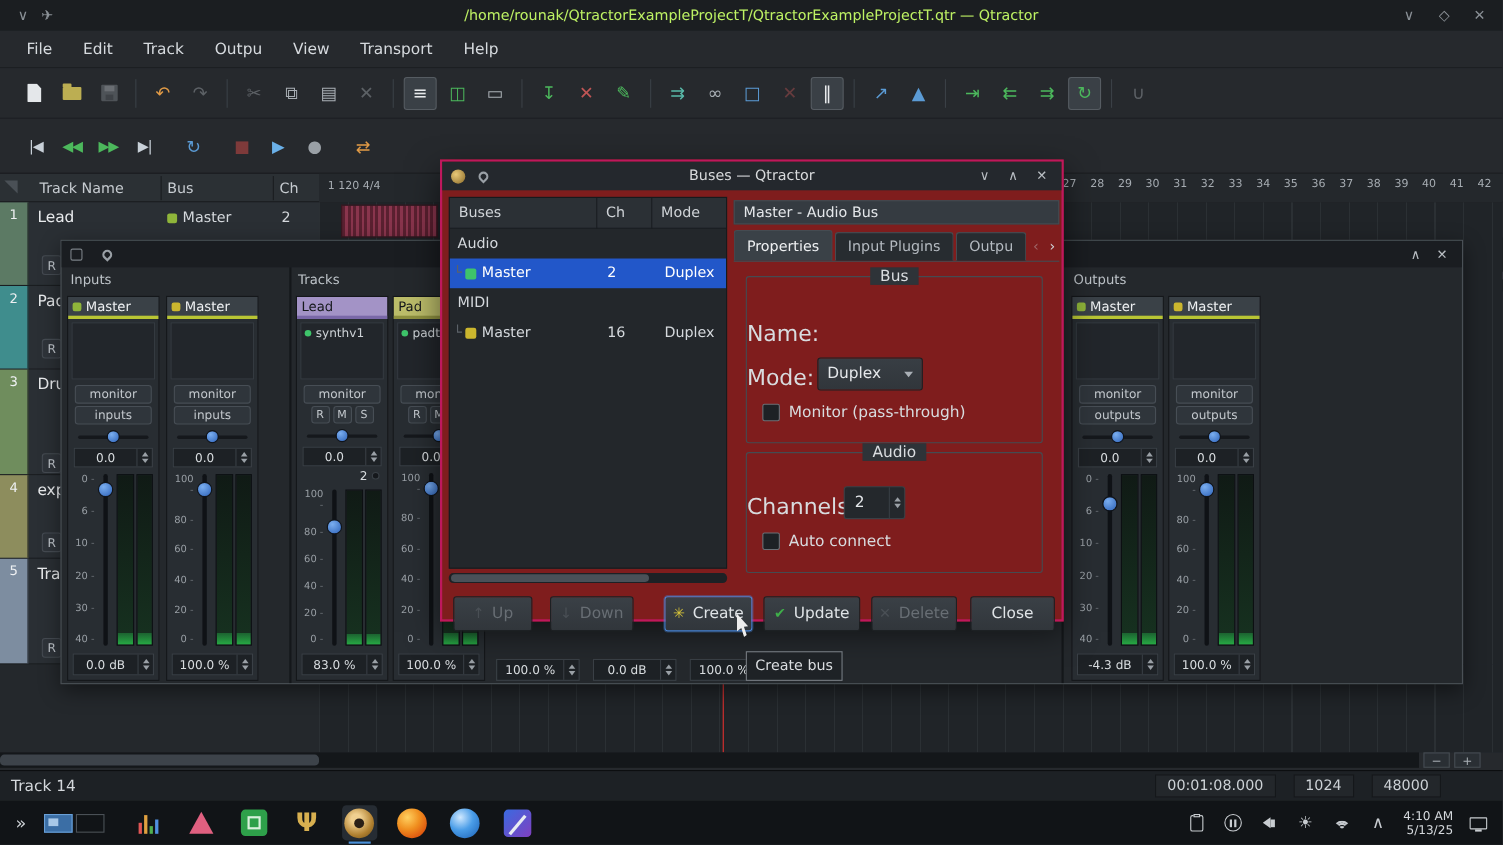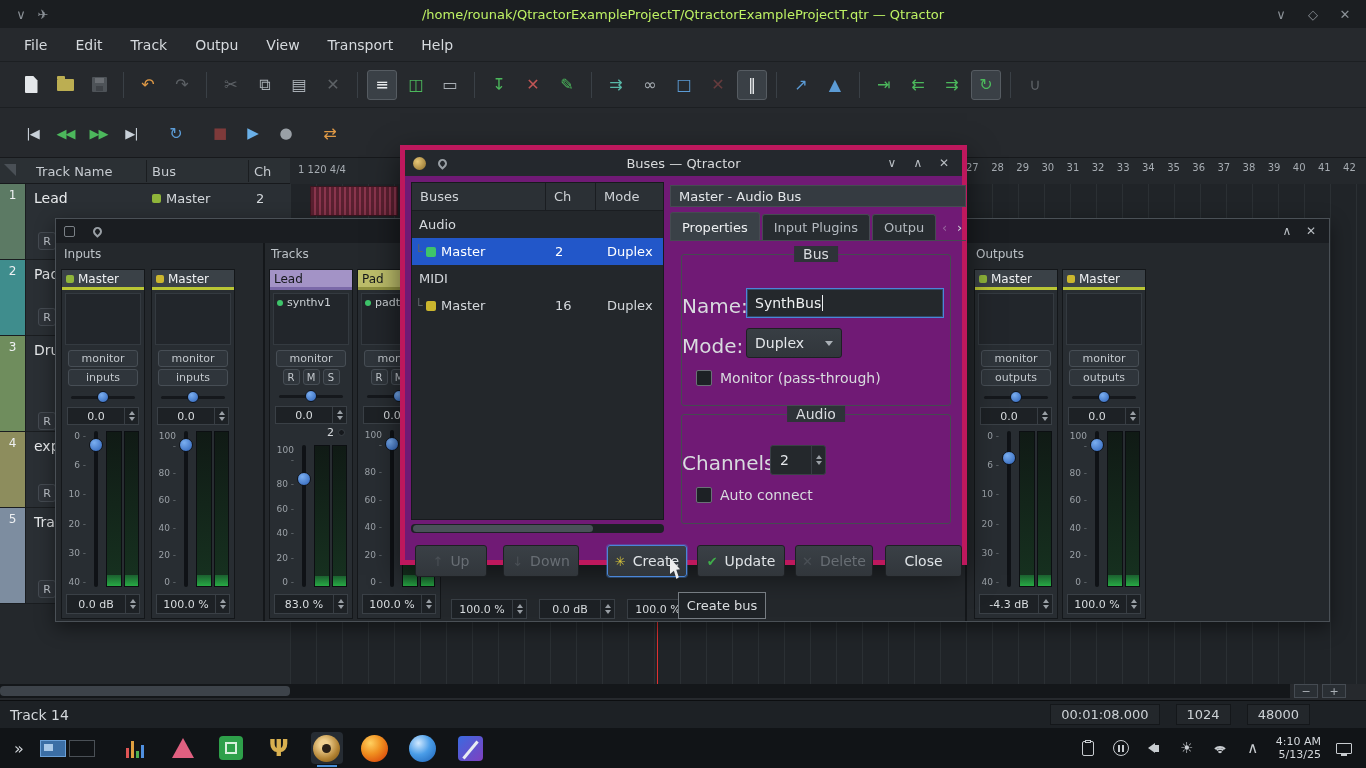--- a/index.html
+++ b/index.html
@@ -106,21 +106,21 @@
   .fscale span::after{content:" -";color:#6a7076}
   .ftrack{width:15px;position:relative}
   .ftrack .fg{position:absolute;left:50%;top:3px;bottom:3px;width:4px;margin-left:-2px;background:#0f1216;border-radius:2px}
   .ftrack .fk{position:absolute;left:50%;margin-left:-7px;width:14px;height:14px;border-radius:50%;background:radial-gradient(circle at 35% 30%,#7aaef0,#2d62b8);border:1px solid #10141a}
   .fmeters{flex:1;display:flex;gap:2px;padding:3px 3px}
   .fmeters i{flex:1;background:linear-gradient(to top,#27aa44 0%,#1c6130 7%,#16301f 7%,#101a15 100%);border:1px solid #0c0f12}
   .vbig{height:20px;margin:4px 4px 4px;font-size:11px}
   .stub{position:absolute;top:376px;width:76px}
 
   
-  .dialog{left:400px;top:145px;width:567px;height:420px;background:#701a75;border:5px solid #be185d;z-index:10;box-shadow:0 10px 28px rgba(0,0,0,.55)}
+  .dialog{left:400px;top:145px;width:567px;height:420px;background:#7f1d1d;border:2px solid #be185d;z-index:10;box-shadow:0 10px 28px rgba(0,0,0,.55)}
   .dtitle{position:absolute;left:0;top:0;right:0;height:26px;background:#24282d;display:flex;align-items:center;padding:0 8px;gap:12px}
   .dlgicon{width:13px;height:13px;border-radius:50%;background:radial-gradient(circle at 35% 35%,#e8c878,#8a6a28)}
   .dtitle .ttl{position:absolute;left:0;right:0;text-align:center;font-size:13px;color:#d8dadc;pointer-events:none}
   .dtitle .right{margin-left:auto;display:flex;gap:6px;z-index:2}
   .tree{position:absolute;left:6px;top:32px;width:253px;height:338px;background:#23272b;border:1px solid #171a1d}
   .thead{display:flex;height:28px;background:#2b3035;border-bottom:1px solid #1a1d21;font-size:13px;color:#cfd3d7;align-items:center}
   .thc{padding-left:8px;border-right:1px solid #1a1d21;height:28px;display:flex;align-items:center}
   .trowd{display:flex;height:27px;align-items:center;font-size:13px;color:#d4d8dc}
   .trowd.sel{background:#2257c9;color:#fff}
   .guide{color:#5c6268;width:14px;text-align:center;flex:none}
@@ -765,24 +765,20 @@
       <span class="tab">Outpu</span>
       <span class="tabarr">
         <span style="opacity:.4">‹</span>
         <span>›</span>
       </span>
     </div>
 
     <div class="gbox" style="top:72px;height:152px">
       <span class="gtitle">Bus</span>
       <span class="flabel" style="left:0;top:39px;width:58px">Name:</span>
-      <div class="tinput" style="left:64px;top:33px;width:198px">
-        <span>SynthBus</span>
-          <i class="caret"></i>
-      </div>
       <span class="flabel" style="left:0;top:79px;width:58px">Mode:</span>
       <div class="combo" style="left:64px;top:73px;width:96px">
         <span>Duplex</span>
           <i class="carrow"></i>
       </div>
       <span class="cb" style="left:14px;top:115px"></span>
       <span class="cblabel" style="left:38px;top:115px">Monitor (pass-through)</span>
     </div>
 
     <div class="gbox" style="top:232px;height:110px">

